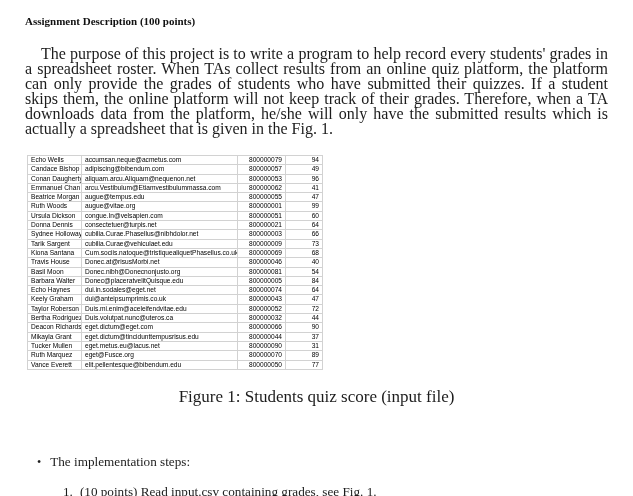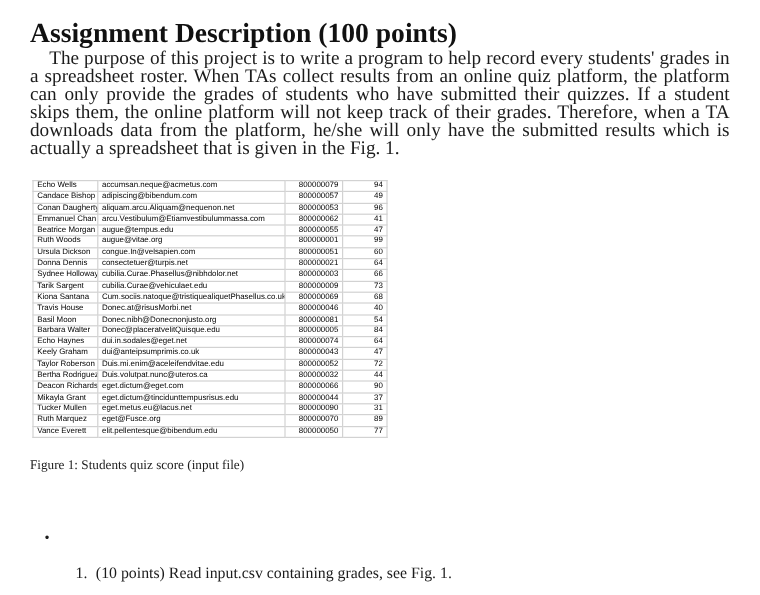--- a/index.html
+++ b/index.html
@@ -4,21 +4,21 @@
 <style>
   html, body { margin: 0; padding: 0; background: #ffffff; }
   body {
     width: 633px; height: 496px; overflow: hidden;
     font-family: "Liberation Serif", "DejaVu Serif", serif;
     color: #1c1c1c;
   }
   .doc { padding: 15px 25px 0 25px; }
 
   .title {
-    font-size: 23px; font-weight: bold; margin: 0 0 0 0;
+    font-size: 11px; font-weight: bold; margin: 0 0 19px 0;
     color: #111;
   }
   .body-par {
     font-size: 16px; line-height: 15px; text-align: justify;
     text-indent: 16px; margin: 0; color: #1c1c1c;
   }
 
   .figure-block { margin-top: 19px; }
   .sheet-wrap { margin-left: 2px; }
   table.sheet {
@@ -29,21 +29,21 @@
   table.sheet td {
     border: 1px solid #d2d2d2; padding: 0 3px; height: 8.3px;
     white-space: nowrap; overflow: hidden; line-height: 8.3px;
   }
   td.c0 { width: 47px; }
   td.c1 { width: 149px; }
   td.c2 { width: 41px; text-align: right; }
   td.c3 { width: 30px; text-align: right; }
 
   .caption {
-    text-align: left; font-size: 11px; margin-top: 17px; color: #1c1c1c;
+    text-align: center; font-size: 17px; margin-top: 17px; color: #1c1c1c;
   }
 
   .bullet-row {
     display: flex; align-items: baseline; gap: 9px;
     margin: 47px 0 0 12px; font-size: 13.2px;
   }
   .bullet-glyph { font-size: 12px; }
   .step-row {
     display: flex; align-items: baseline; gap: 7px;
     margin: 14px 0 0 38px; font-size: 13.2px;
@@ -201,20 +201,21 @@
               <td class="c3">77</td>
             </tr>
           </tbody>
       </table>
     </div>
     <div class="caption">Figure 1: Students quiz score (input file)</div>
   </div>
 
   <div class="bullet-row">
     <span class="bullet-glyph">•</span>
+    <span>The implementation steps:</span>
   </div>
 
   <div class="step-row">
     <span>1.</span>
     <span>(10 points) Read input.csv containing grades, see Fig. 1.</span>
   </div>
 
 </div>
 
 </body></html>

